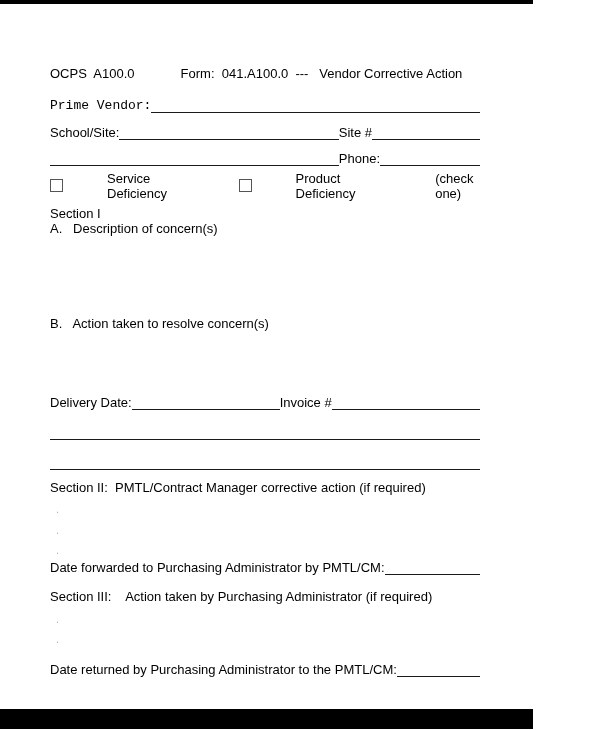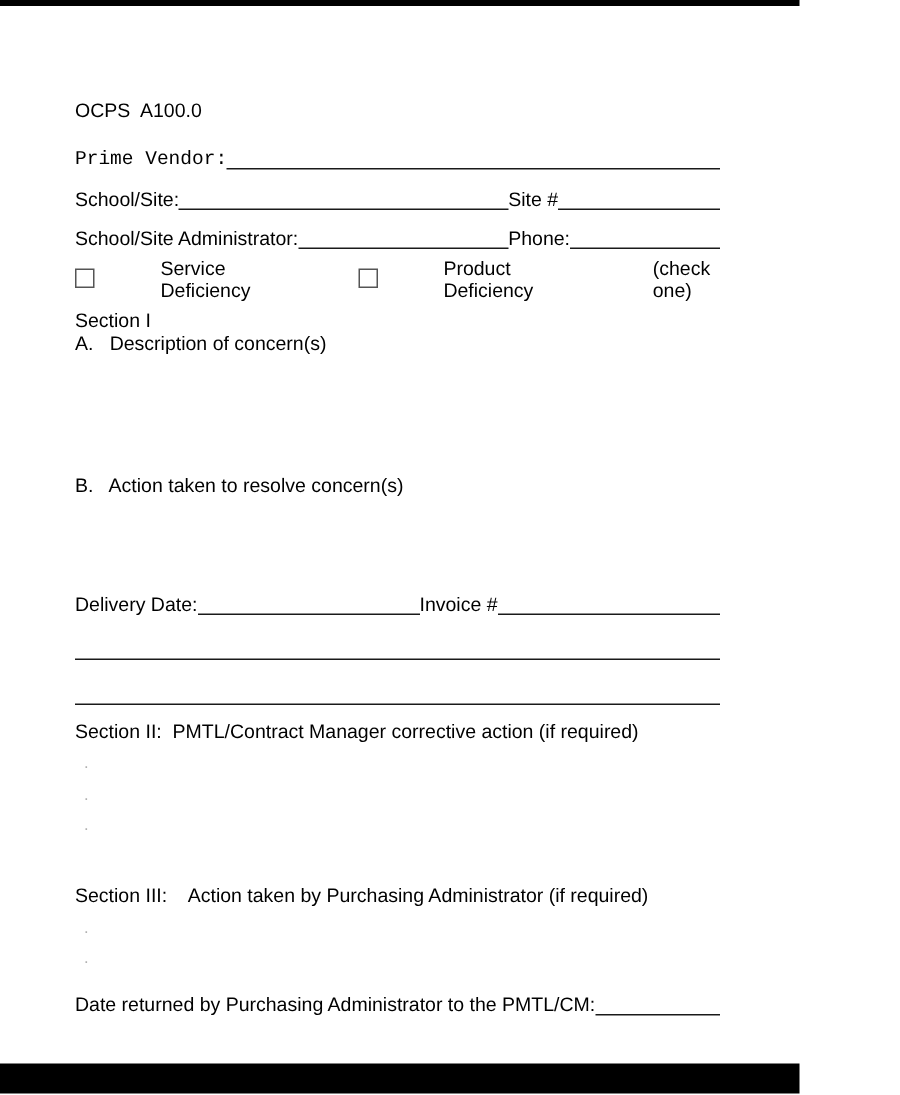--- a/index.html
+++ b/index.html
@@ -45,36 +45,36 @@
 </style>
 </head>
 <body>
 
 <div class="page">
 
   <div class="bar-top"></div>
 
   <div class="hdr">
     <span class="label">OCPS  A100.0</span>
+    <span class="label form-title">Form:  041.A100.0  ---   Vendor Corrective Action</span>
   </div>
 
   <div class="row" style="top:97px;font-family:Liberation Mono, monospace;">
     <span class="label">Prime Vendor:</span>
     <span class="fill"></span>
   </div>
 
   <div class="row" style="top:124px;">
     <span class="label">School/Site:</span>
     <span class="fill"></span>
     <span class="label">Site #</span>
     <span class="fill-fixed" style="width:108px;"></span>
   </div>
 
   <div class="row" style="top:150px;">
-    <span class="label">School/Site Administrator:</span>
     <span class="fill"></span>
     <span class="label">Phone:</span>
     <span class="fill-fixed" style="width:100px;"></span>
   </div>
 
   <div class="cbrow">
     <span class="checkbox"></span>
     <span class="cb-label">Service Deficiency</span>
     <span class="checkbox cb2"></span>
     <span class="cb-label">Product Deficiency</span>
@@ -98,20 +98,24 @@
 
   <div class="row" style="top:454px;">
     <span class="fill"></span>
   </div>
 
   <span class="plain" style="top:480px;">Section II:  PMTL/Contract Manager corrective action (if required)</span>
   <span class="dot" style="top:503px;">.</span>
   <span class="dot" style="top:524px;">.</span>
   <span class="dot" style="top:544px;">.</span>
 
+  <div class="row" style="top:559px;">
+    <span class="label">Date forwarded to Purchasing Administrator by PMTL/CM:</span>
+    <span class="fill"></span>
+  </div>
 
   <span class="plain" style="top:589px;">Section III:    Action taken by Purchasing Administrator (if required)</span>
   <span class="dot" style="top:613px;">.</span>
   <span class="dot" style="top:633px;">.</span>
 
   <div class="row" style="top:661px;">
     <span class="label">Date returned by Purchasing Administrator to the PMTL/CM:</span>
     <span class="fill"></span>
   </div>
 

